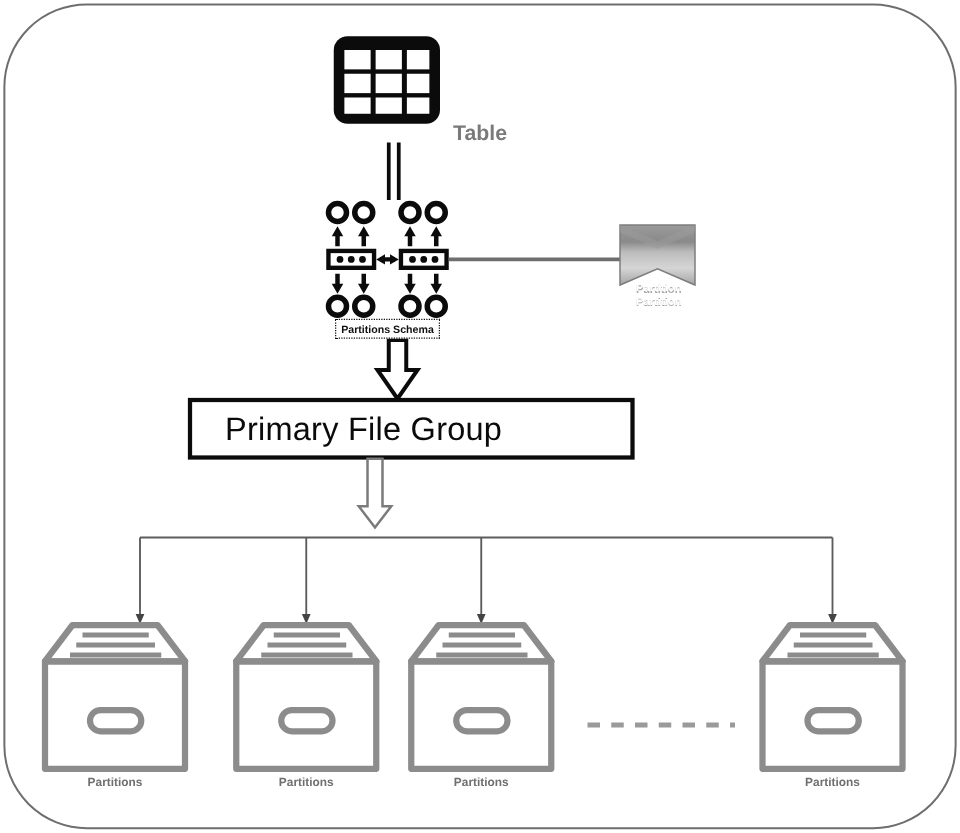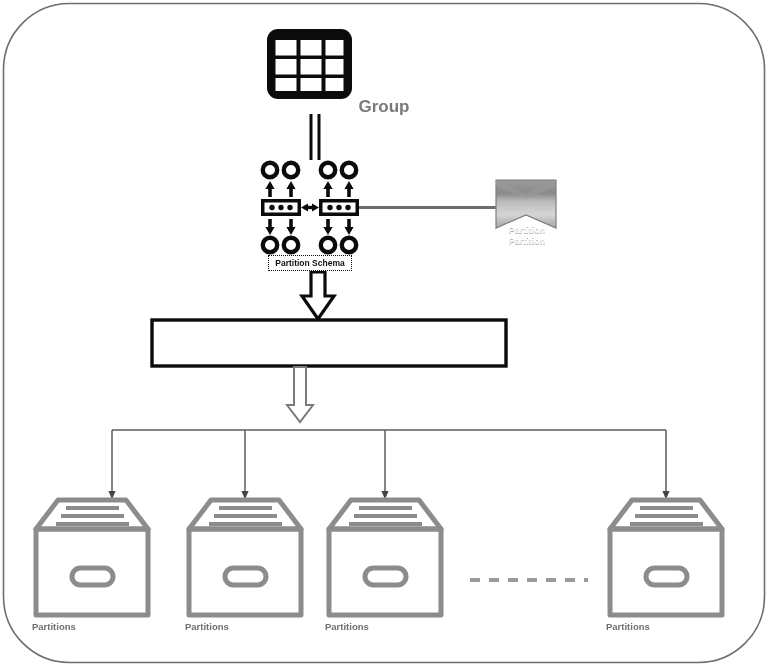--- a/index.html
+++ b/index.html
@@ -31,21 +31,21 @@
     letter-spacing:0.2px;
   }
   .func-text{
     position:absolute;left:498px;top:193px;width:58px;
     text-align:center;font-size:9px;font-weight:700;color:#fff;
     line-height:11px;
     text-shadow:0 1px 0 rgba(0,0,0,.35);
     margin-top:32px;
   }
   .part-cap{
-    position:absolute;top:621px;width:120px;text-align:left;
+    position:absolute;top:621px;width:120px;text-align:center;
     font-size:9.5px;font-weight:700;color:#6f6f6f;
   }
 </style>
 </head>
 <body>
 
 <div id="stage">
 
   <svg class="layer" viewBox="0 0 768 666">
 
@@ -202,28 +202,29 @@
         <line x1="640" y1="508" x2="693" y2="508"></line>
         <line x1="635" y1="516" x2="698" y2="516"></line>
         <line x1="630" y1="524" x2="703" y2="524"></line>
       </g>
       <rect x="646" y="568" width="41" height="17" rx="8.5" ry="8.5" stroke-width="5"></rect>
     </g>
 
     <line x1="470" y1="580" x2="588" y2="580" stroke="#9a9a9a" stroke-width="4" stroke-dasharray="10 9"></line>
   </svg>
 
-  <div class="lbl" id="table-label">Group</div>
-
-  <div class="lbl" id="schema-label">Partition Schema</div>
+  <div class="lbl" id="table-label">Table</div>
+
+  <div class="lbl" id="schema-label">Partitions Schema</div>
 
   <div class="func-text">
     <div>Partition</div>
     <div>Partition</div>
   </div>
 
+  <div class="lbl" id="pfg-label">Primary File Group</div>
 
   <div class="part-cap" style="left:32px;">Partitions</div>
   <div class="part-cap" style="left:185px;">Partitions</div>
   <div class="part-cap" style="left:325px;">Partitions</div>
   <div class="part-cap" style="left:606px;">Partitions</div>
 
 </div>
 
 </body></html>

